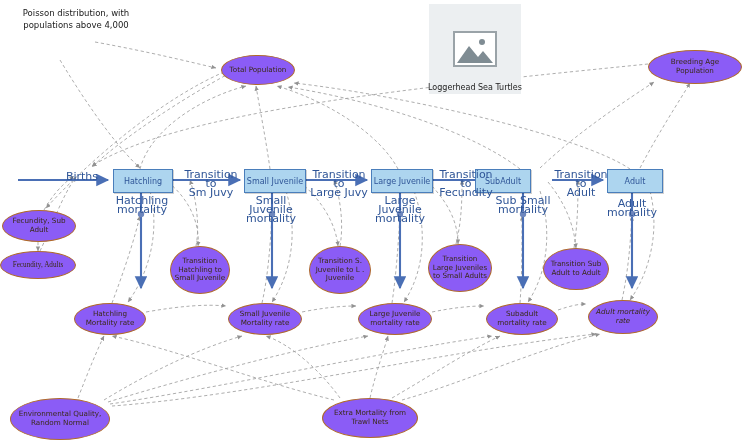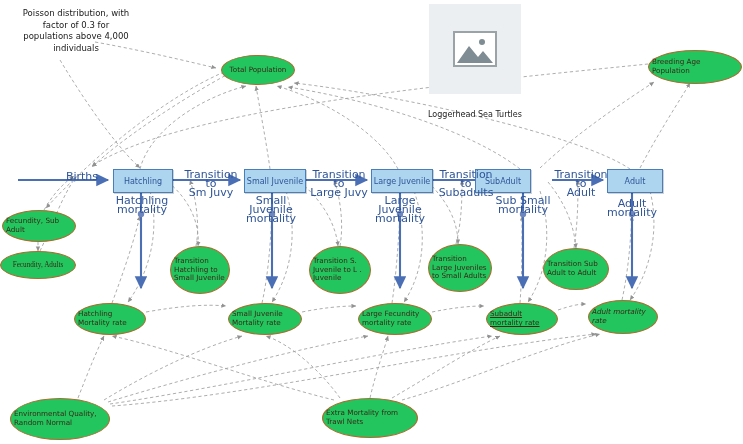--- a/index.html
+++ b/index.html
@@ -5,22 +5,22 @@
   html,body{margin:0;padding:0;background:#ffffff;}
   body{width:743px;height:444px;position:relative;overflow:hidden;
        font-family:"DejaVu Sans","Liberation Sans",sans-serif;}
   #canvas{position:absolute;left:0;top:0;width:743px;height:444px;}
   svg.links{position:absolute;left:0;top:0;width:743px;height:444px;pointer-events:none;}
   .note{position:absolute;text-align:center;color:#1a1a1a;font-size:8.5px;line-height:11.5px;}
   .stock{position:absolute;background:#add5ef;border:1px solid #4a7ebb;
          box-shadow:1px 1px 0 rgba(0,0,0,.18);
          display:flex;align-items:center;justify-content:center;
          color:#2f5597;font-size:8px;text-align:center;}
-  .ell{position:absolute;background:#22c55e;border:1px solid #b06a2c;border-radius:50%;
-       display:flex;align-items:center;justify-content:center;text-align:left;
+  .ell{position:absolute;background:#8b5cf6;border:1px solid #b06a2c;border-radius:50%;
+       display:flex;align-items:center;justify-content:center;text-align:center;
        color:#3a2a16;font-size:7.2px;line-height:8.6px;padding:0 3px;box-sizing:border-box;}
   .flowlabel{position:absolute;color:#2f5597;font-size:11px;line-height:9px;text-align:center;}
   .imgbox{position:absolute;background:#eceff1;display:flex;align-items:center;justify-content:center;}
   .imgcap{position:absolute;text-align:center;color:#222;font-size:8px;}
 </style>
 </head>
 <body>
 
 <div id="canvas">
 
@@ -114,33 +114,31 @@
       <circle cx="141" cy="214" r="3.2"></circle>
         <circle cx="272" cy="214" r="3.2"></circle>
       <circle cx="400" cy="214" r="3.2"></circle>
         <circle cx="523" cy="214" r="3.2"></circle>
       <circle cx="632" cy="214" r="3.2"></circle>
     </g>
   </svg>
 
   <div class="note" style="left:6px;top:8px;width:140px;">
     <div>Poisson distribution, with</div>
-    <div>factor of 0.3 for</div>
     <div>populations above 4,000</div>
-    <div>individuals</div>
   </div>
 
   <div class="imgbox" style="left:429px;top:4px;width:92px;height:90px;">
     <svg width="44" height="36" viewBox="0 0 44 36">
       <rect x="1" y="1" width="42" height="34" fill="#ffffff" stroke="#9aa3a8" stroke-width="2"></rect>
       <circle cx="29" cy="11" r="3" fill="#7f8c93"></circle>
       <path d="M4,32 L16,15 L25,26 L30,20 L40,32 z" fill="#7f8c93"></path>
     </svg>
   </div>
-  <div class="imgcap" style="left:425px;top:110px;width:100px;">Loggerhead Sea Turtles</div>
+  <div class="imgcap" style="left:425px;top:83px;width:100px;">Loggerhead Sea Turtles</div>
 
   <div class="stock" style="left:113px;top:169px;width:58px;height:22px;">
     <span>Hatchling</span>
     </div>
   <div class="stock" style="left:244px;top:169px;width:60px;height:22px;">
     <span>Small Juvenile</span>
     </div>
   <div class="stock" style="left:371px;top:169px;width:60px;height:22px;">
     <span>Large Juvenile</span>
     </div>
@@ -157,21 +155,21 @@
   <div class="flowlabel" style="left:178px;top:170px;width:66px;">
     <div>Transition to</div>
     <div>Sm Juvy</div>
     </div>
   <div class="flowlabel" style="left:306px;top:170px;width:66px;">
     <div>Transition to</div>
     <div>Large Juvy</div>
     </div>
   <div class="flowlabel" style="left:434px;top:170px;width:64px;">
     <div>Transition to</div>
-    <div>Subadults</div>
+    <div>Fecundity</div>
     </div>
   <div class="flowlabel" style="left:552px;top:170px;width:58px;">
     <div>Transition to</div>
     <div>Adult</div>
     </div>
 
   <div class="flowlabel" style="left:114px;top:196px;width:56px;">
     <div>Hatchling</div>
     <div>mortality</div>
     </div>
@@ -215,23 +213,23 @@
   <div class="ell" style="left:543px;top:248px;width:66px;height:42px;">
     <span>Transition Sub Adult to Adult</span>
     </div>
   <div class="ell" style="left:74px;top:303px;width:72px;height:32px;">
     <span>Hatchling Mortality rate</span>
     </div>
   <div class="ell" style="left:228px;top:303px;width:74px;height:32px;">
     <span>Small Juvenile Mortality rate</span>
     </div>
   <div class="ell" style="left:358px;top:303px;width:74px;height:32px;">
-    <span>Large Fecundity mortality rate</span>
-    </div>
-  <div class="ell" style="left:486px;top:303px;width:72px;height:32px;text-decoration:underline;">
+    <span>Large Juvenile mortality rate</span>
+    </div>
+  <div class="ell" style="left:486px;top:303px;width:72px;height:32px;">
     <span>Subadult mortality rate</span>
     </div>
   <div class="ell" style="left:588px;top:300px;width:70px;height:34px;font-style:italic;">
     <span>Adult mortality rate</span>
     </div>
   <div class="ell" style="left:10px;top:398px;width:100px;height:42px;">
     <span>Environmental Quality, Random Normal</span>
     </div>
   <div class="ell" style="left:322px;top:398px;width:96px;height:40px;">
     <span>Extra Mortality from Trawl Nets</span>

